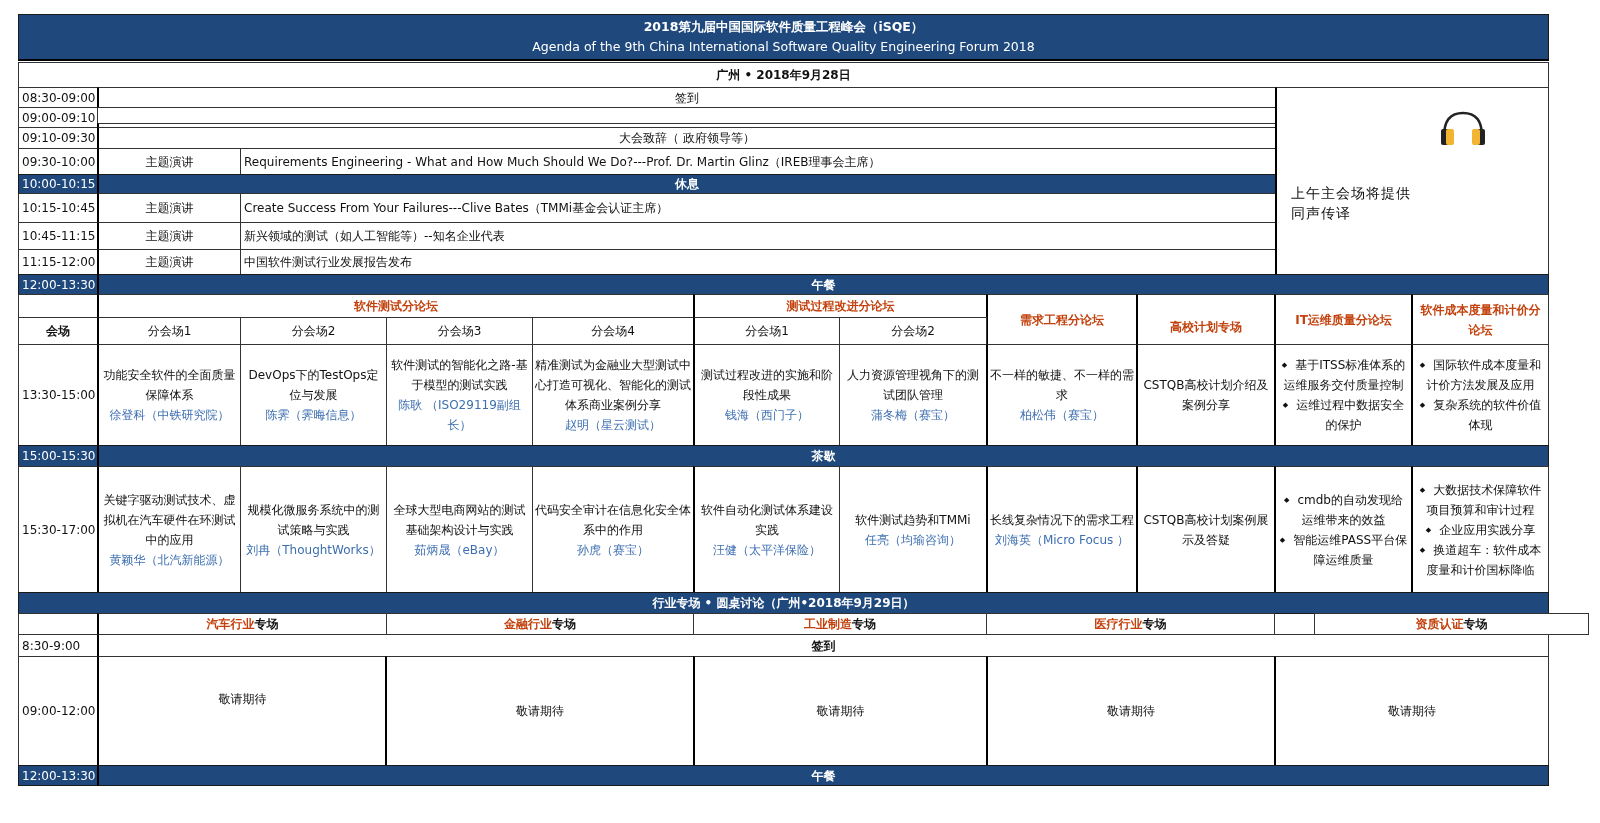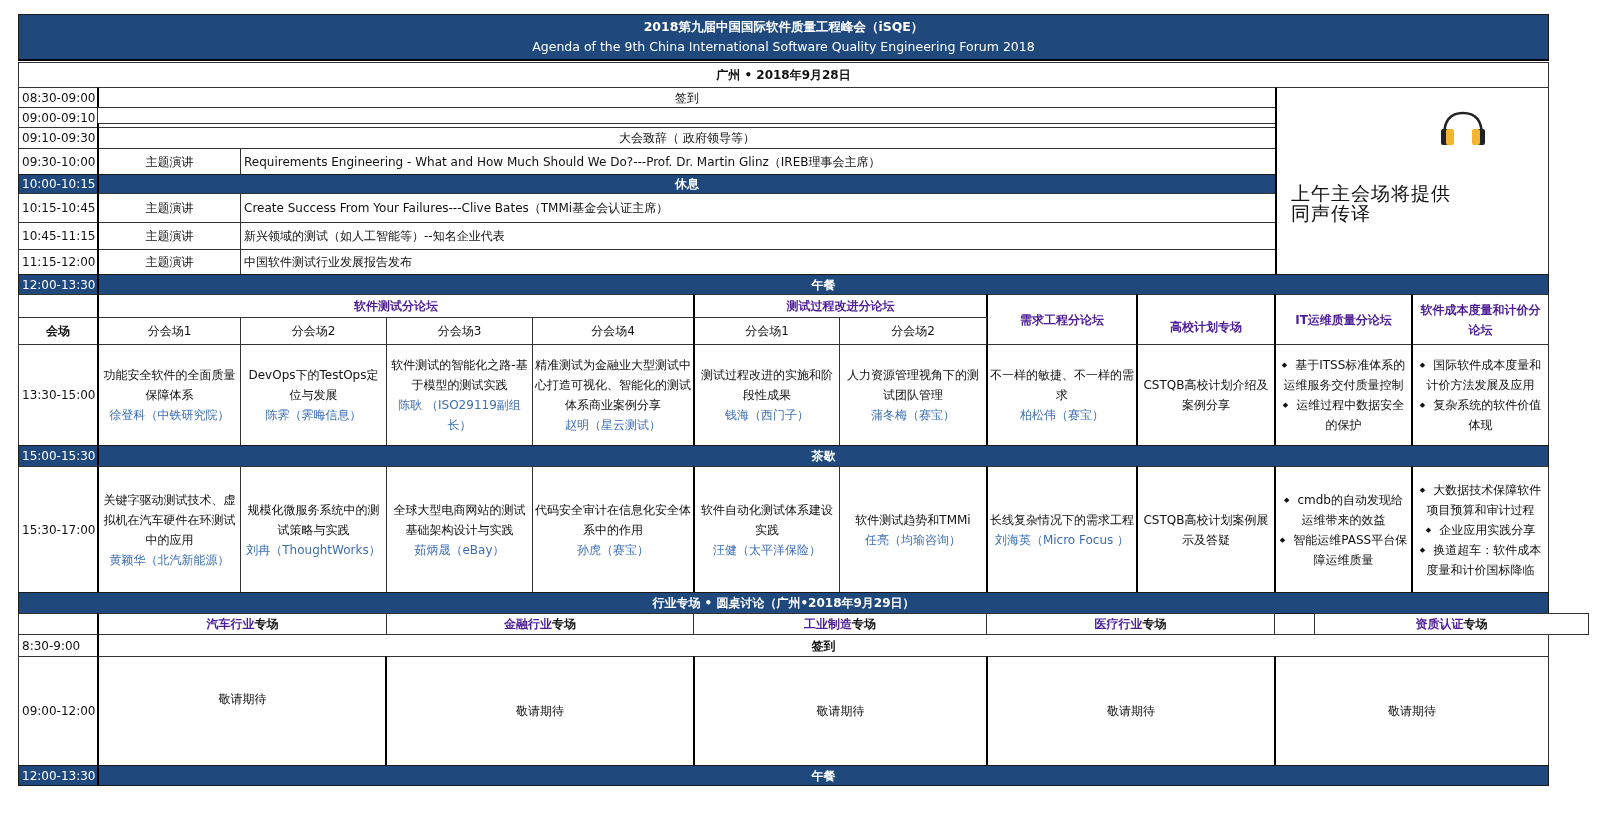--- a/index.html
+++ b/index.html
@@ -5,31 +5,31 @@
   html, body { margin:0; padding:0; background:#ffffff; }
   body { width:1600px; height:823px; position:relative; overflow:hidden;
          font-family:"DejaVu Sans", "Liberation Sans", sans-serif; color:#111; }
   #sheet { position:absolute; left:18px; top:14px; width:1531px; height:772px; }
   .c { position:absolute; box-sizing:border-box; border:1px solid #333;
        display:flex; align-items:center; justify-content:center; text-align:center;
        font-size:12px; line-height:20px; background:#fff; overflow:hidden; }
   .c.l { justify-content:flex-start; text-align:left; padding-left:3px; }
   .dk { background:#1f497d; color:#fff; border-color:#1a1a1a; }
   .bold { font-weight:bold; }
-  .red { color:#4c1d95; font-weight:bold; }
+  .red { color:#c2410c; font-weight:bold; }
   .blue { color:#3d6fb0; }
   .thick-l { border-left:2px solid #000; }
   .thick-b { border-bottom:2px solid #000; }
   .stack { display:flex; flex-direction:column; align-items:center; justify-content:center; padding:0 2px; }
   .bul { display:flex; flex-direction:column; justify-content:center; padding:0 3px; font-size:12px; line-height:20px; text-align:center; }
   .bul span { display:block; }
   .bul span.b::before { content:"\25C6"; font-size:7px; vertical-align:2px; margin-right:8px; }
   .title1 { font-weight:bold; font-size:12.5px; }
   .title2 { font-weight:normal; font-size:12.5px; }
-  .note { font-size:19px; line-height:20px; letter-spacing:1px; justify-content:flex-start; align-items:flex-start; padding:95px 0 0 14px; text-align:left; flex-direction:column; }
+  .note { font-size:14px; line-height:20px; letter-spacing:1px; justify-content:flex-start; align-items:flex-start; padding:95px 0 0 14px; text-align:left; flex-direction:column; }
 </style>
 </head>
 <body>
 
 <div id="sheet">
 
   <div class="c dk stack thick-b" style="left:0;top:0;width:1531px;height:47px;">
     <div class="title1">2018第九届中国国际软件质量工程峰会（iSQE）</div>
     <div class="title2">Agenda of the 9th China International Software Quality Engineering Forum 2018</div>
   </div>

